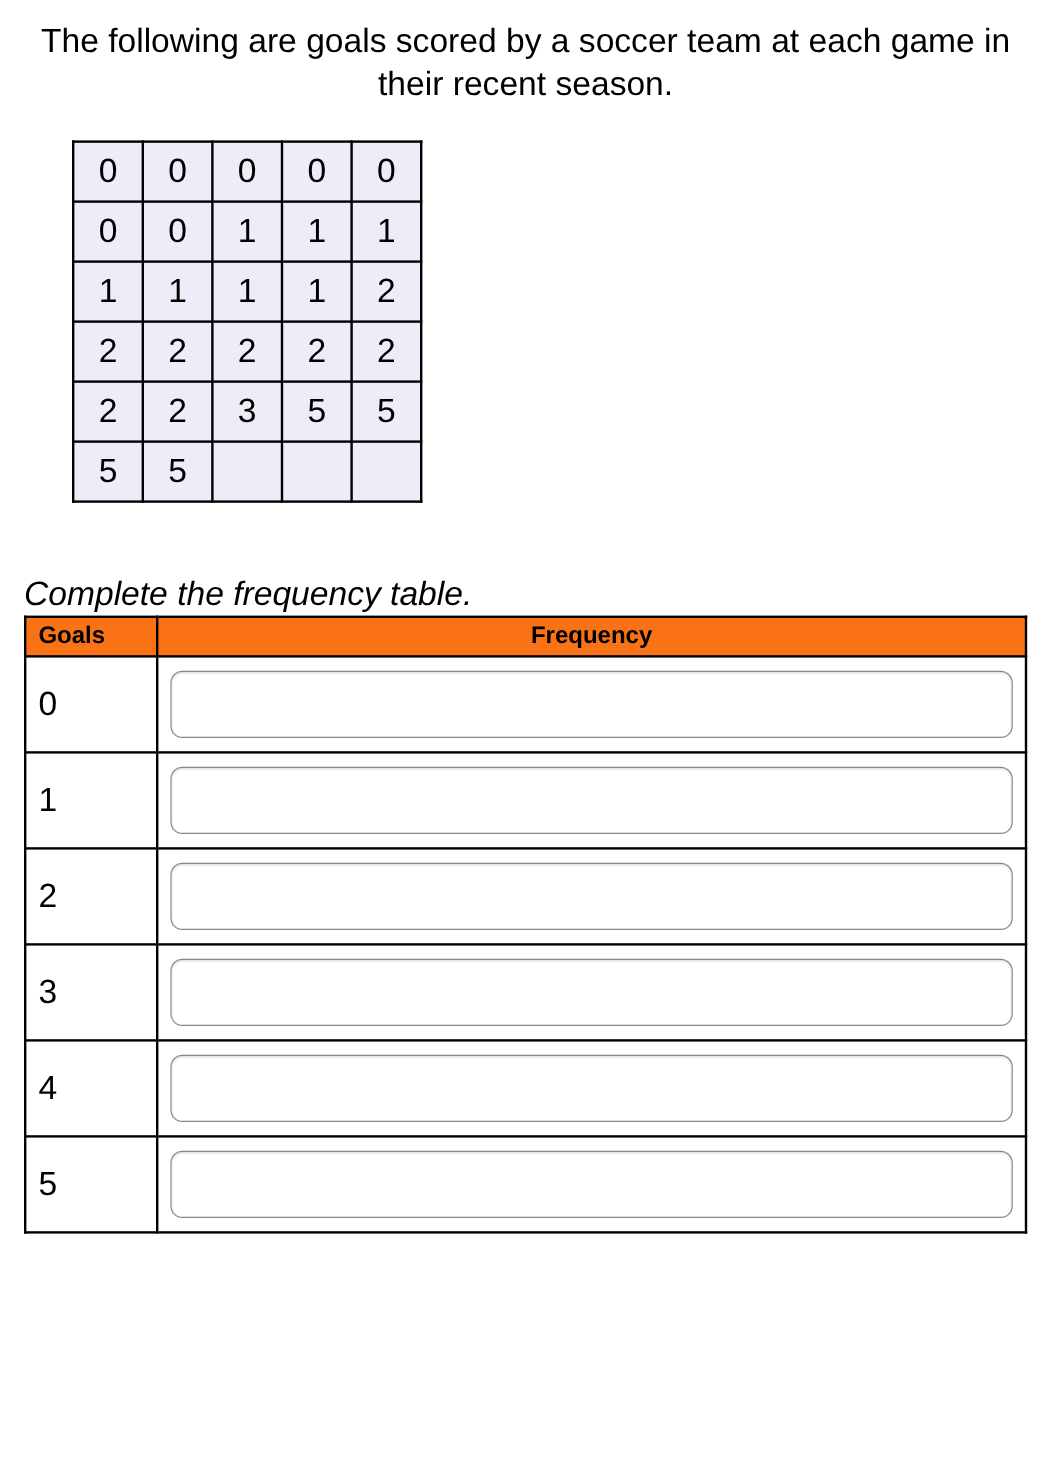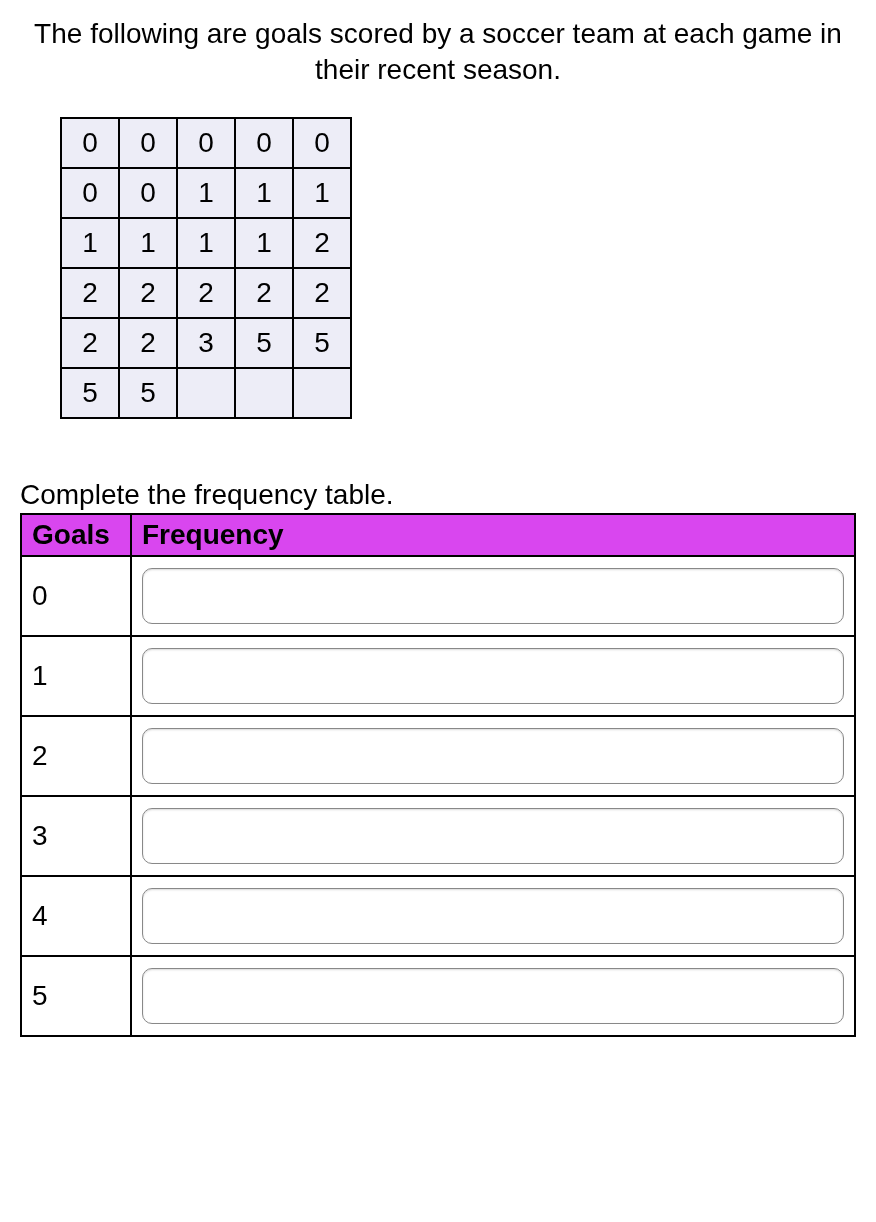--- a/index.html
+++ b/index.html
@@ -28,37 +28,39 @@
     width: 58px;
     height: 50px;
     border: 2px solid #000;
     text-align: center;
     vertical-align: middle;
     background: #ededf7;
     font-size: 28px;
   }
   .prompt2 {
     margin-bottom: 2px;
+    font-style: italic;
   }
   .freq-table {
     border-collapse: collapse;
     width: 836px;
   }
   .freq-table th {
-    background: #d946ef;
+    background: #f97316;
     border: 2px solid #000;
     font-weight: bold;
     text-align: left;
     padding: 4px 10px;
-    font-size: 28px;
+    font-size: 20px;
   }
   .freq-table th.goals-col {
     width: 110px;
   }
   .freq-table th.freq-col {
+    text-align: center;
   }
   .freq-table td {
     border: 2px solid #000;
     padding: 8px 10px;
     height: 80px;
     vertical-align: middle;
     font-size: 28px;
   }
   .freq-table td.goals-cell {
     width: 110px;

